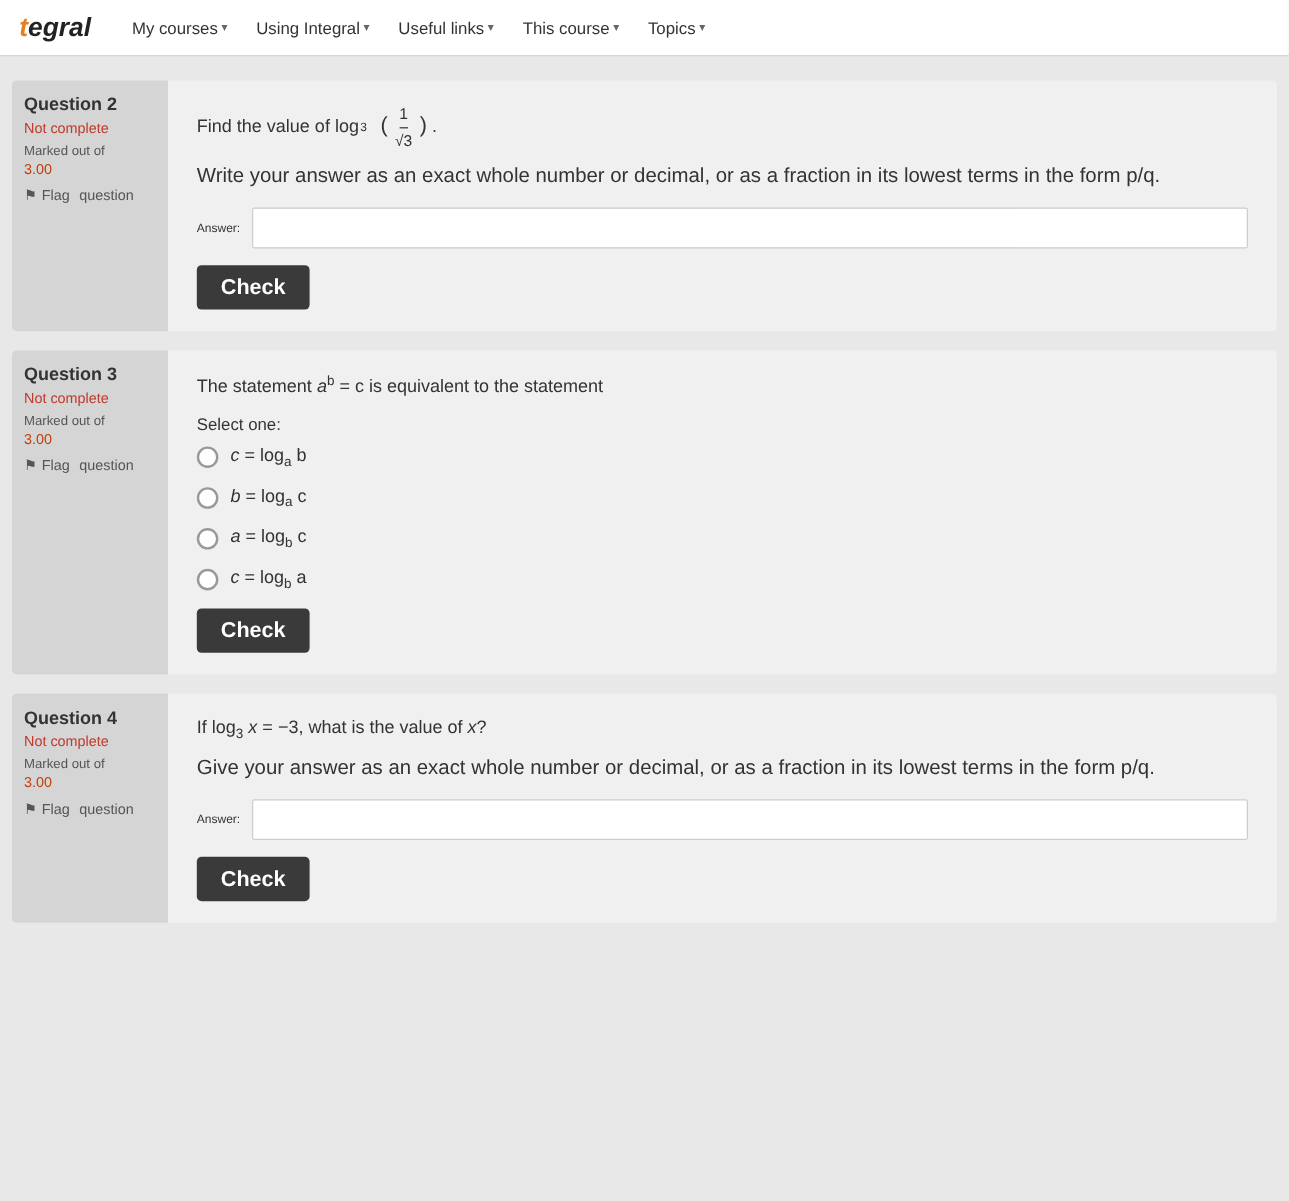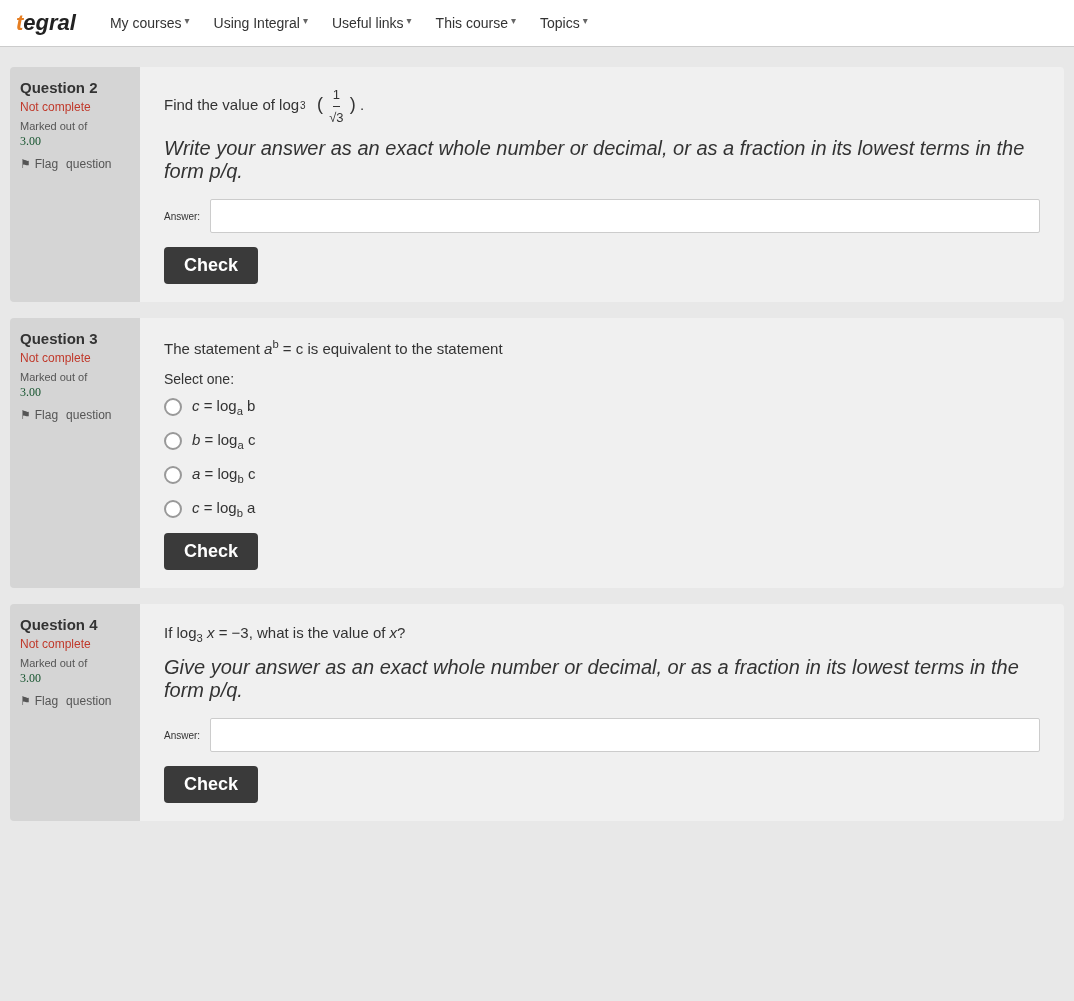--- a/index.html
+++ b/index.html
@@ -27,20 +27,21 @@
       font-style: italic;
     }
     .navbar-logo span { color: #e67e22; }
     .nav-links {
       display: flex;
       gap: 4px;
       align-items: center;
     }
     .nav-item {
       display: flex;
+      align-items: center;
       gap: 3px;
       padding: 4px 10px;
       cursor: pointer;
       font-size: 14px;
       color: #333;
       border-radius: 3px;
     }
     .nav-arrow {
       font-size: 10px;
       color: #666;
@@ -76,23 +77,22 @@
       color: #c0392b;
       margin-bottom: 6px;
     }
     .question-marked {
       font-size: 11px;
       color: #555;
       margin-bottom: 2px;
     }
     .question-points {
       font-size: 12px;
-      color: #14532d;
+      color: #c2410c;
       margin-bottom: 8px;
-      font-family: Liberation Serif, serif;
     }
     .flag-link {
       display: flex;
       align-items: center;
       gap: 4px;
       font-size: 12px;
       color: #555;
       cursor: pointer;
     }
     .flag-icon { font-size: 12px; }
@@ -104,24 +104,23 @@
       border-radius: 0 4px 4px 0;
     }
 
     .question-text {
       font-size: 15px;
       margin-bottom: 10px;
       line-height: 1.5;
     }
 
     .instruction-text {
-      font-size: 20px;
+      font-size: 17px;
       margin-bottom: 16px;
       color: #333;
-      font-style: italic;
     }
 
     
     .answer-row {
       display: flex;
       align-items: center;
       gap: 10px;
       margin-bottom: 14px;
     }
     .answer-label {

